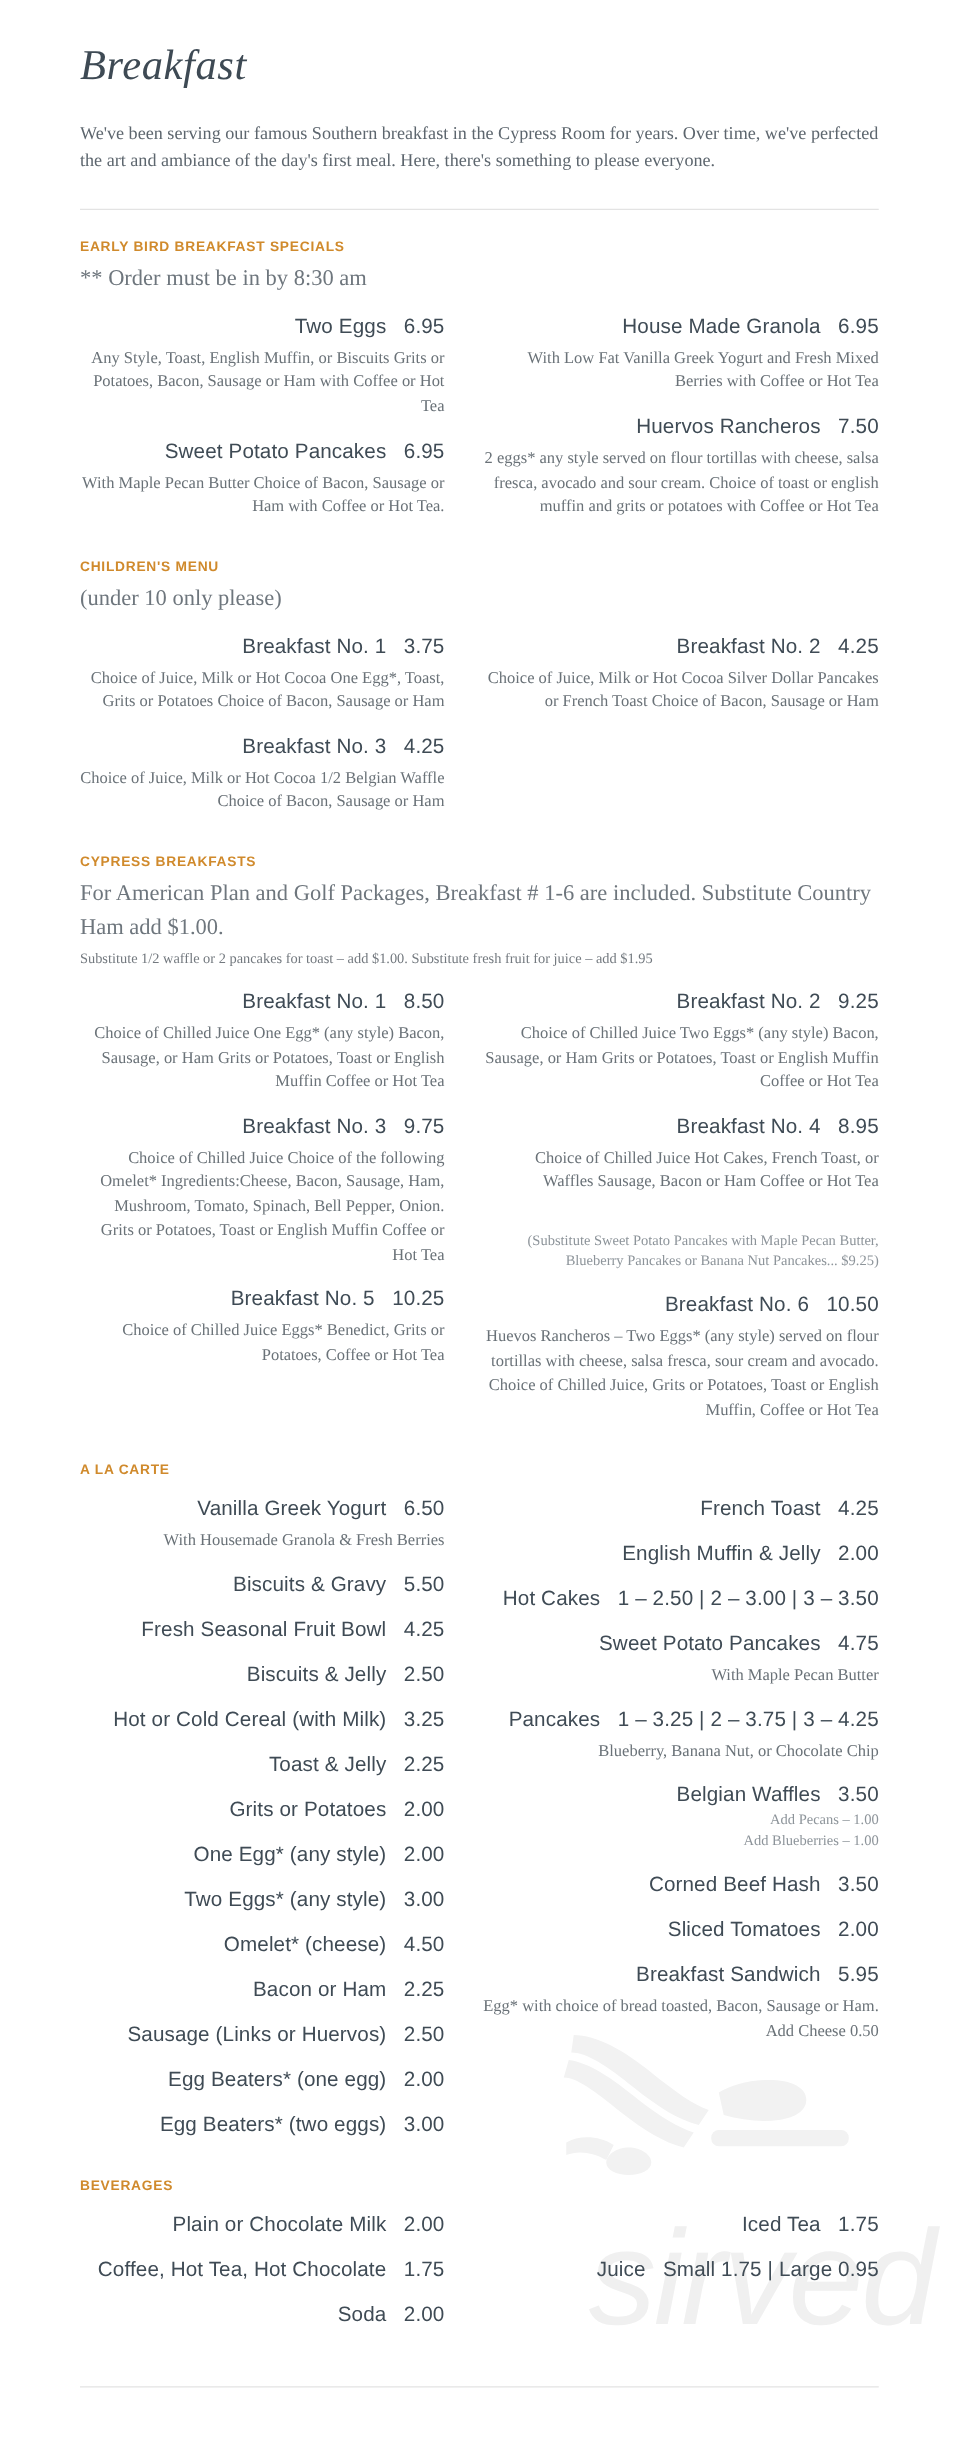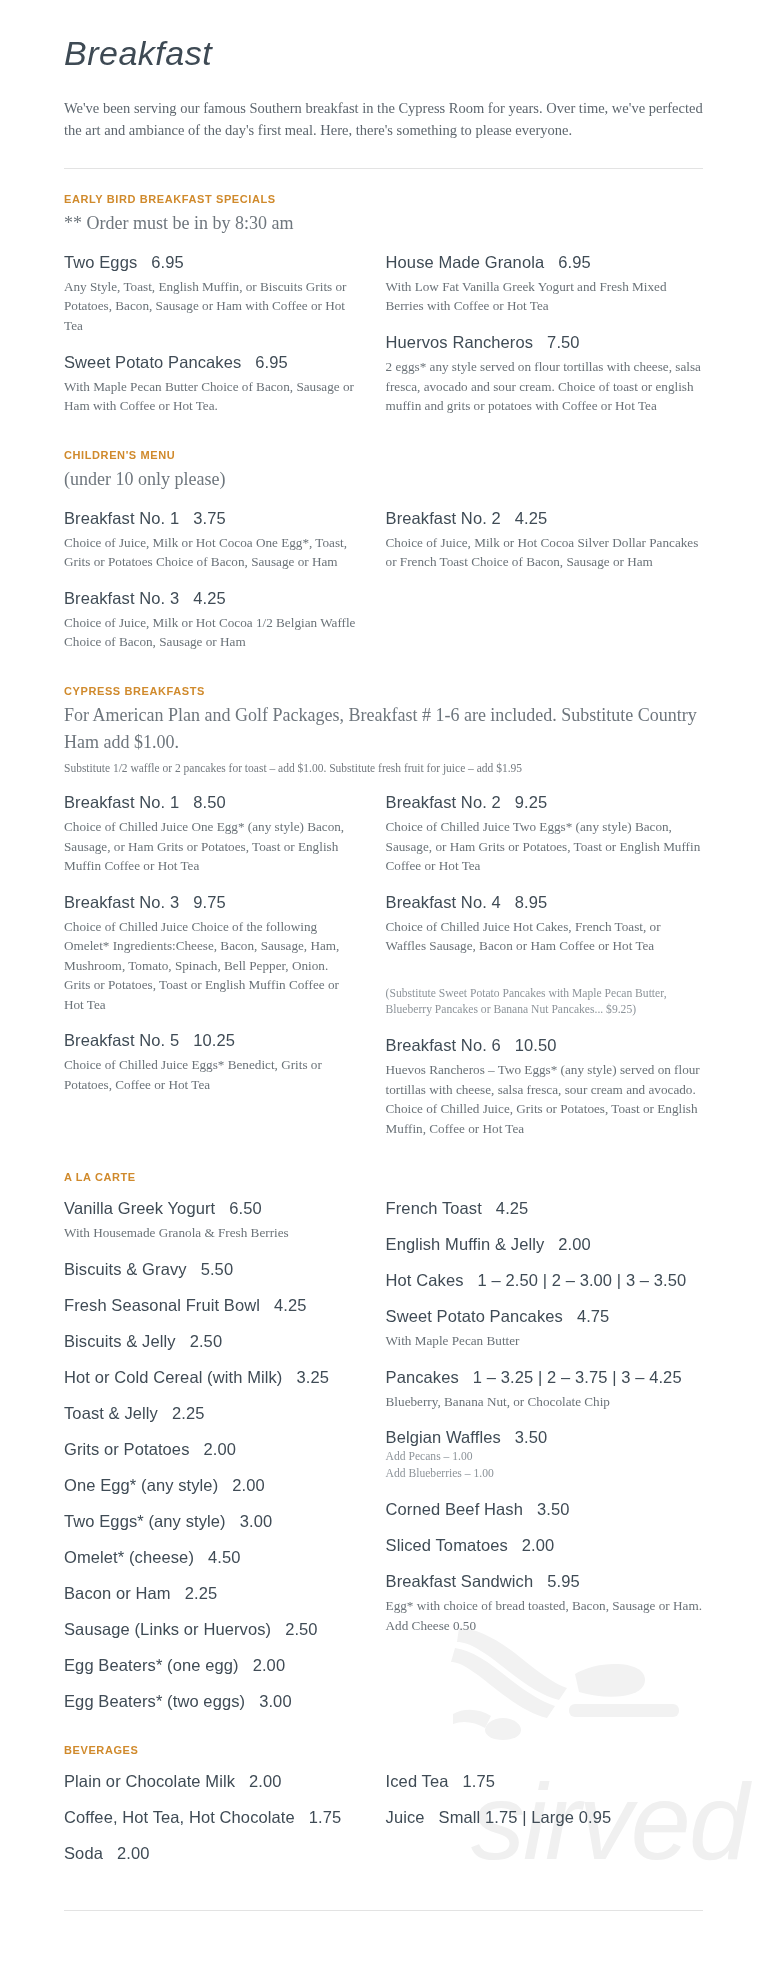--- a/index.html
+++ b/index.html
@@ -44,21 +44,21 @@
     color: #f0f0f0;
     font-family: "Liberation Sans", sans-serif;
     font-weight: 400;
     line-height: 1;
     font-style: italic;
   }
   .wm-icons { position: absolute; right: 70px; bottom: 118px; }
 
   
   .menu-title {
-    font-family: Liberation Sans, sans-serif;
+    font-family: Liberation Serif, serif;
     font-style: italic;
     font-weight: 400;
     font-size: 34px;
     color: #3e4a54;
     letter-spacing: 0.5px;
     margin: 12px 0 24px 0;
   }
   .intro {
     font-family: "Liberation Serif", serif;
     font-size: 14.5px;
@@ -94,20 +94,21 @@
     font-size: 11.5px;
     color: #73797f;
   }
 
   
   .cols {
     display: flex;
     gap: 4px;
     margin-top: 16px;
     margin-bottom: 16px;
+    text-align: right;
   }
   .col { width: 50%; padding-right: 26px; }
   .col:last-child { padding-right: 0; }
 
   .item { margin-bottom: 17px; }
   .item-head {
     font-size: 16.5px;
     font-weight: 300;
     color: #3f4b55;
     letter-spacing: 0.1px;

